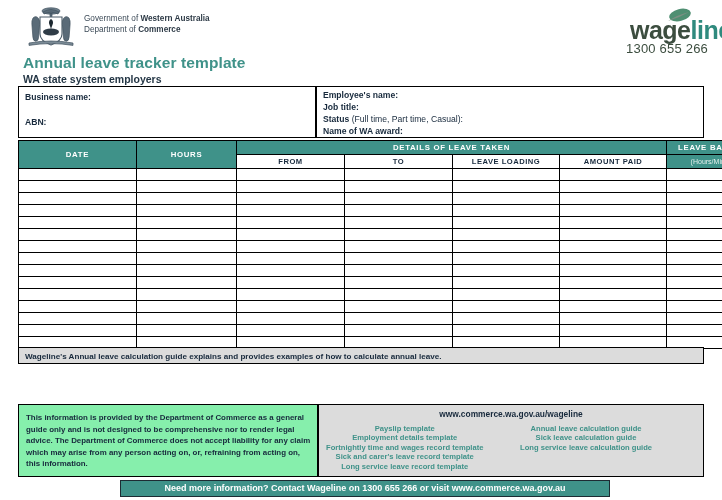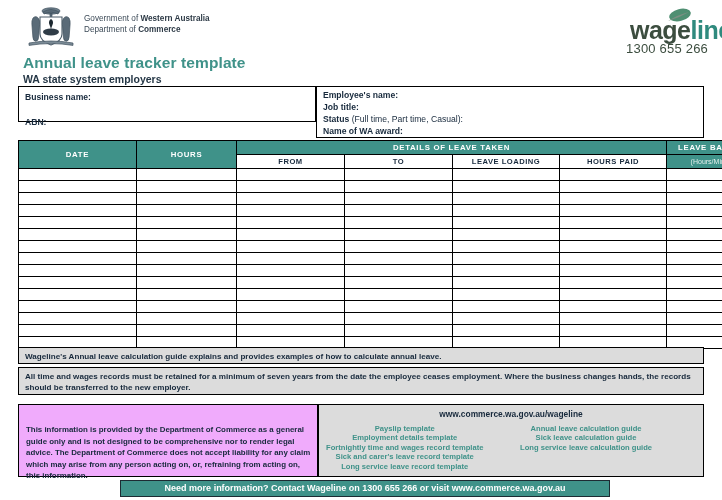--- a/index.html
+++ b/index.html
@@ -25,41 +25,41 @@
   .logo-line { color: #2f8a7e; }
   .logo-phone { position: absolute; right: 2px; top: 33px; font-size: 13px; font-weight: normal; color: #3c4d3f; letter-spacing: 0.2px; }
   .logo-leaf { position: absolute; right: 18px; top: 0px; width: 26px; height: 15px; }
 
   
   .title { position: absolute; left: 23px; top: 54px; font-size: 15.5px; font-weight: bold; color: #3f9289; letter-spacing: 0.1px; }
   .subtitle { position: absolute; left: 23px; top: 73px; font-size: 10.5px; font-weight: bold; color: #253746; }
 
   
   .idbox { position: absolute; border: 1.6px solid #000; background: #fff; }
-  .idbox-left { left: 18px; top: 86px; width: 298px; height: 36px; }
+  .idbox-left { left: 18px; top: 86px; width: 298px; height: 52px; }
   .idbox-right { left: 316px; top: 86px; width: 388px; height: 52px; }
   .idline { position: absolute; font-size: 8.6px; font-weight: bold; color: #17293c; white-space: nowrap; }
   .idline span.norm { font-weight: normal; }
 
   
   .tbl { position: absolute; left: 18px; top: 140px; width: 686px; border-collapse: collapse; table-layout: fixed; }
   .tbl td, .tbl th { border: 1.3px solid #000; padding: 0; }
   .th-teal { background: #3f9289; color: #ffffff; font-size: 7.8px; font-weight: bold; letter-spacing: 0.7px; text-align: center; height: 14px; }
   .th-teal.tall { height: 28px; }
   .th-sub { background: #ffffff; color: #17293c; font-size: 7.6px; font-weight: bold; letter-spacing: 0.5px; text-align: center; height: 14px; }
   .th-bal-sub { background: #3f9289; color: #e2efec; font-size: 7px; font-weight: normal; text-align: center; height: 14px; }
   .datarow td { height: 12px; background: #fff; }
 
   
   .notice { position: absolute; border: 1.6px solid #000; background: #dcdcdc; color: #17293c; font-size: 8.1px; font-weight: bold; padding: 3px 6px; line-height: 11px; }
   .notice-1 { left: 18px; top: 347px; width: 686px; height: 17px; }
   .notice-2 { left: 18px; top: 367px; width: 686px; height: 28px; }
 
   
-  .disclaimer { position: absolute; left: 18px; top: 404px; width: 300px; height: 73px; border: 1.6px solid #000; background: #f0abfc; padding: 19px 6px 0 7px; font-size: 7.9px; font-weight: bold; color: #17293c; line-height: 11.6px; }
+  .disclaimer { position: absolute; left: 18px; top: 404px; width: 300px; height: 73px; border: 1.6px solid #000; background: #86efac; padding: 7px 6px 0 7px; font-size: 7.9px; font-weight: bold; color: #17293c; line-height: 11.6px; }
   .resources { position: absolute; left: 318px; top: 404px; width: 386px; height: 73px; border: 1.6px solid #000; background: #dcdcdc; padding: 4px 5px 0 5px; }
   .res-head { font-size: 8.4px; font-weight: bold; color: #17293c; text-align: center; line-height: 11.5px; }
   .res-cols { position: relative; margin-top: 3px; }
   .res-col { position: absolute; top: 0; }
   .res-col.left { left: 2px; }
   .res-col.right { left: 196px; }
   .res-link { font-size: 7.6px; font-weight: bold; color: #3f9289; line-height: 9.6px; white-space: nowrap; cursor: pointer; text-align: center; }
 
   
   .footer { position: absolute; left: 120px; top: 480px; width: 490px; height: 17px; background: #3f9289; border: 1.3px solid #1d2b33; color: #fff; font-size: 9px; font-weight: bold; text-align: center; line-height: 15px; }
@@ -129,21 +129,21 @@
       <tr>
         <th class="th-teal tall" rowspan="2">DATE</th>
         <th class="th-teal tall" rowspan="2">HOURS</th>
         <th class="th-teal" colspan="4">DETAILS OF LEAVE TAKEN</th>
         <th class="th-teal">LEAVE BALANCE</th>
       </tr>
       <tr>
         <th class="th-sub">FROM</th>
         <th class="th-sub">TO</th>
         <th class="th-sub">LEAVE LOADING</th>
-        <th class="th-sub">HOURS PAID</th>
+        <th class="th-sub">AMOUNT PAID</th>
         <th class="th-bal-sub">(Hours/Minutes)</th>
       </tr>
     </thead>
     <tbody id="table-body">
         <tr class="datarow">
           <td></td>
           <td></td>
           <td></td>
           <td></td>
           <td></td>
@@ -273,21 +273,20 @@
           <td></td>
           <td></td>
           <td></td>
           <td></td>
           <td></td>
         </tr>
       </tbody>
   </table>
 
   <div class="notice notice-1">Wageline's Annual leave calculation guide explains and provides examples of how to calculate annual leave.</div>
-  <div class="notice notice-2">All time and wages records must be retained for a minimum of seven years from the date the employee ceases employment.  Where the business changes hands, the records should be transferred to the new employer.</div>
 
   <div class="disclaimer">This information is provided by the Department of Commerce as a general guide only and is not designed to be comprehensive nor to render legal advice. The Department of Commerce does not accept liability for any claim which may arise from any person acting on, or, refraining from acting on, this information.</div>
 
   <div class="resources">
     <div class="res-head">www.commerce.wa.gov.au/wageline</div>
     <div class="res-cols">
       <div class="res-col left" id="res-left">
           <div class="res-link">Payslip template</div>
           <div class="res-link">Employment details template</div>
           <div class="res-link">Fortnightly time and wages record template</div>

